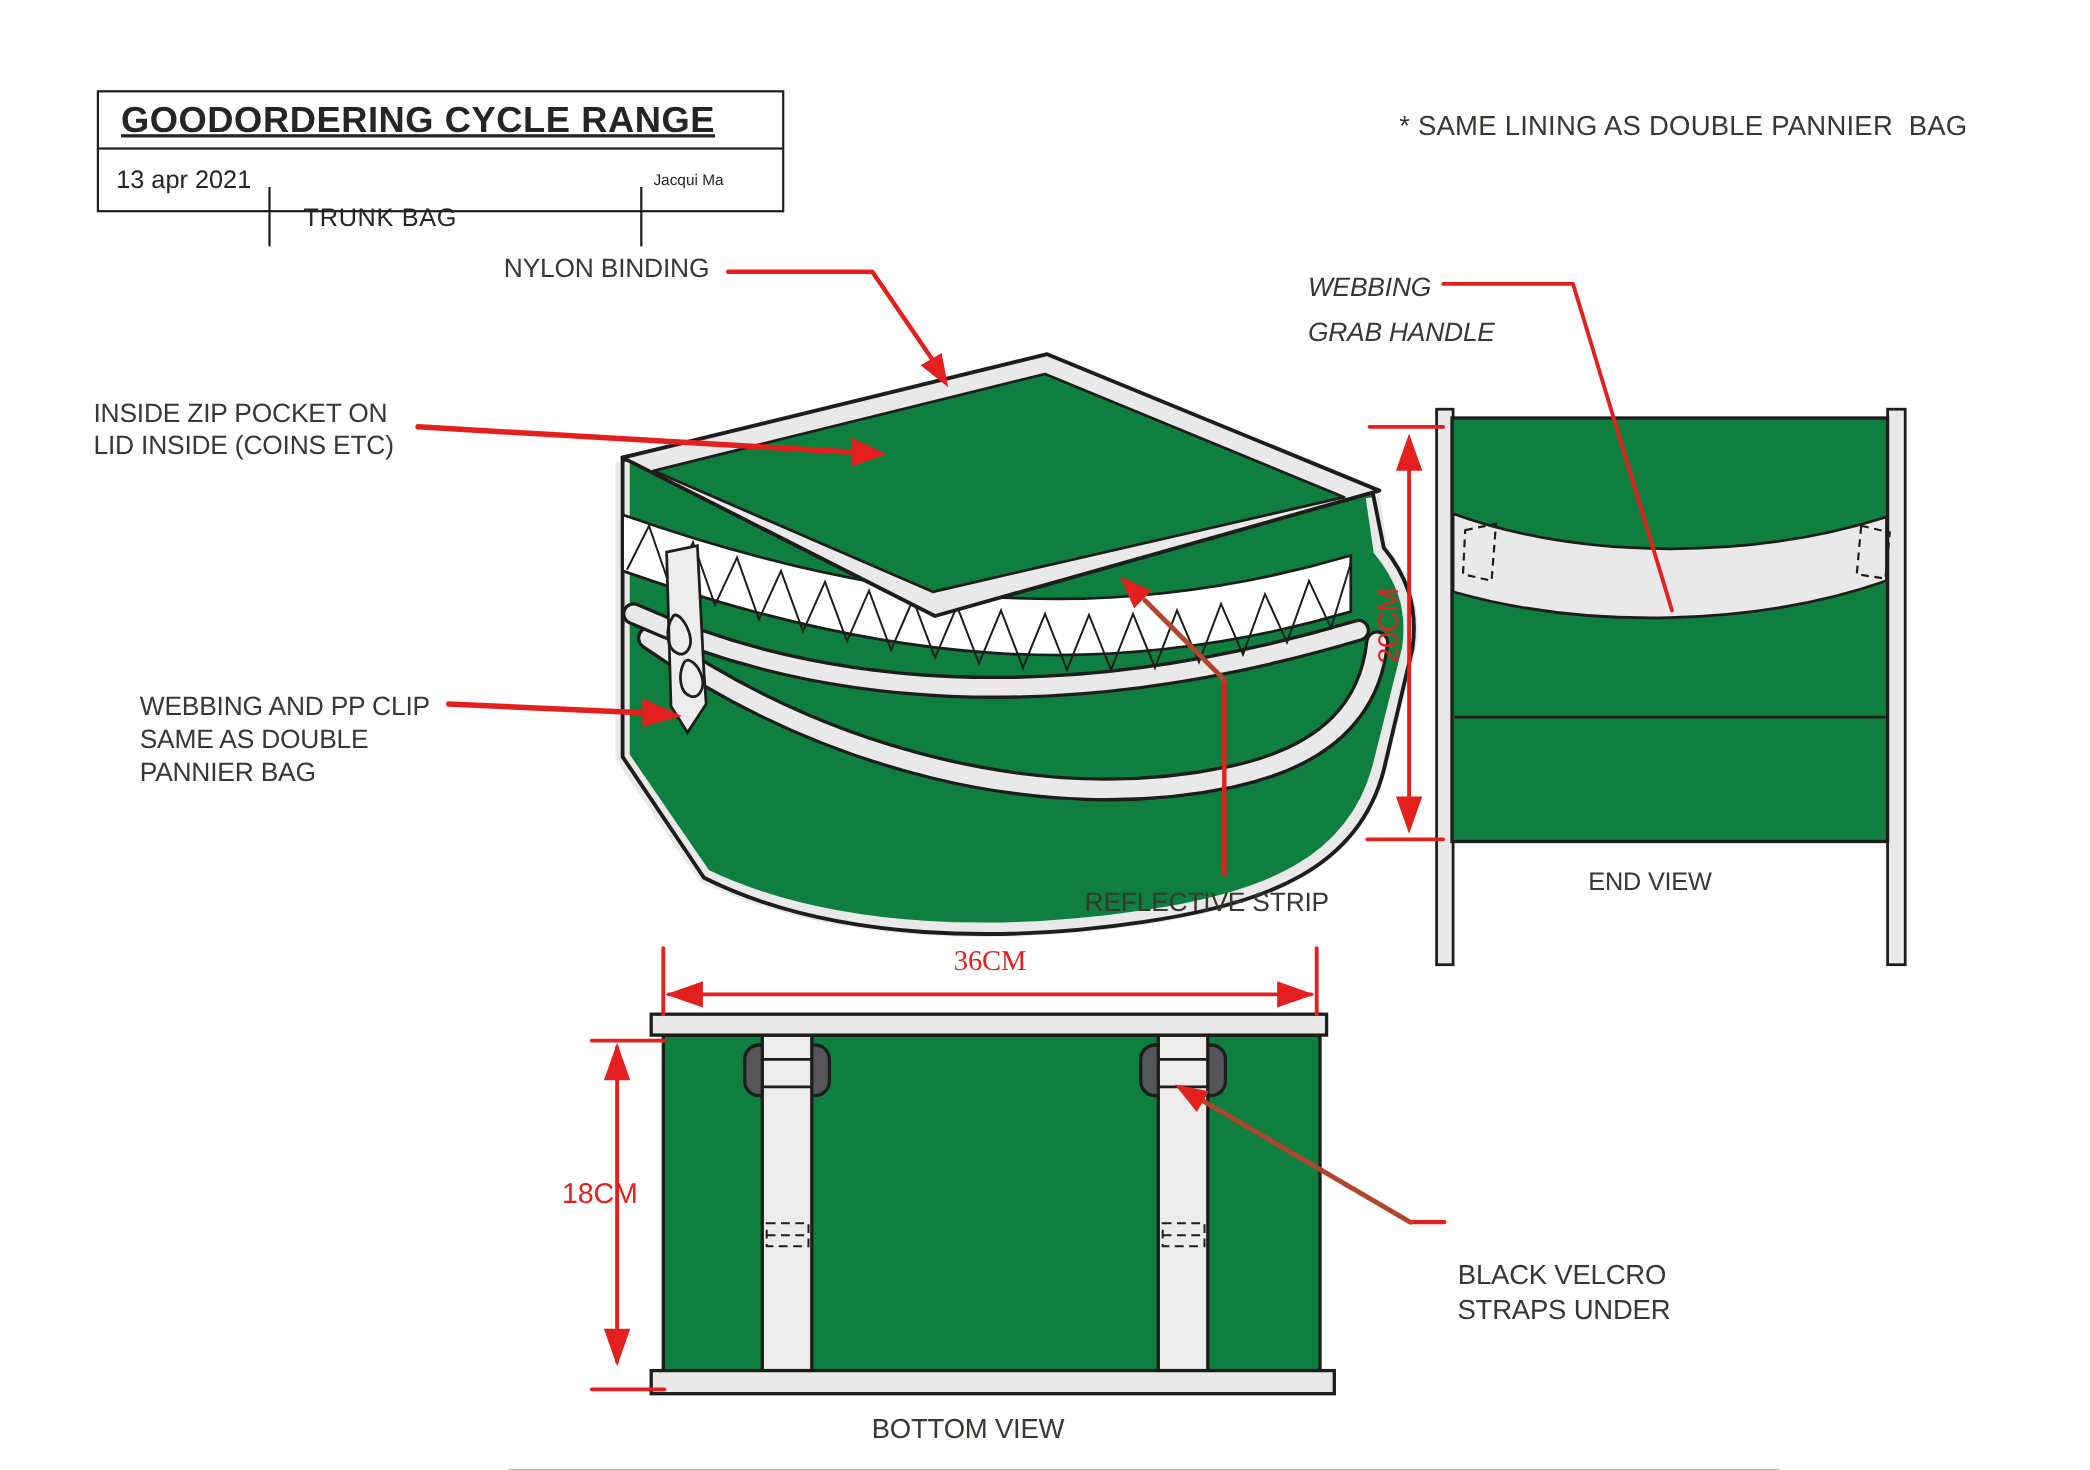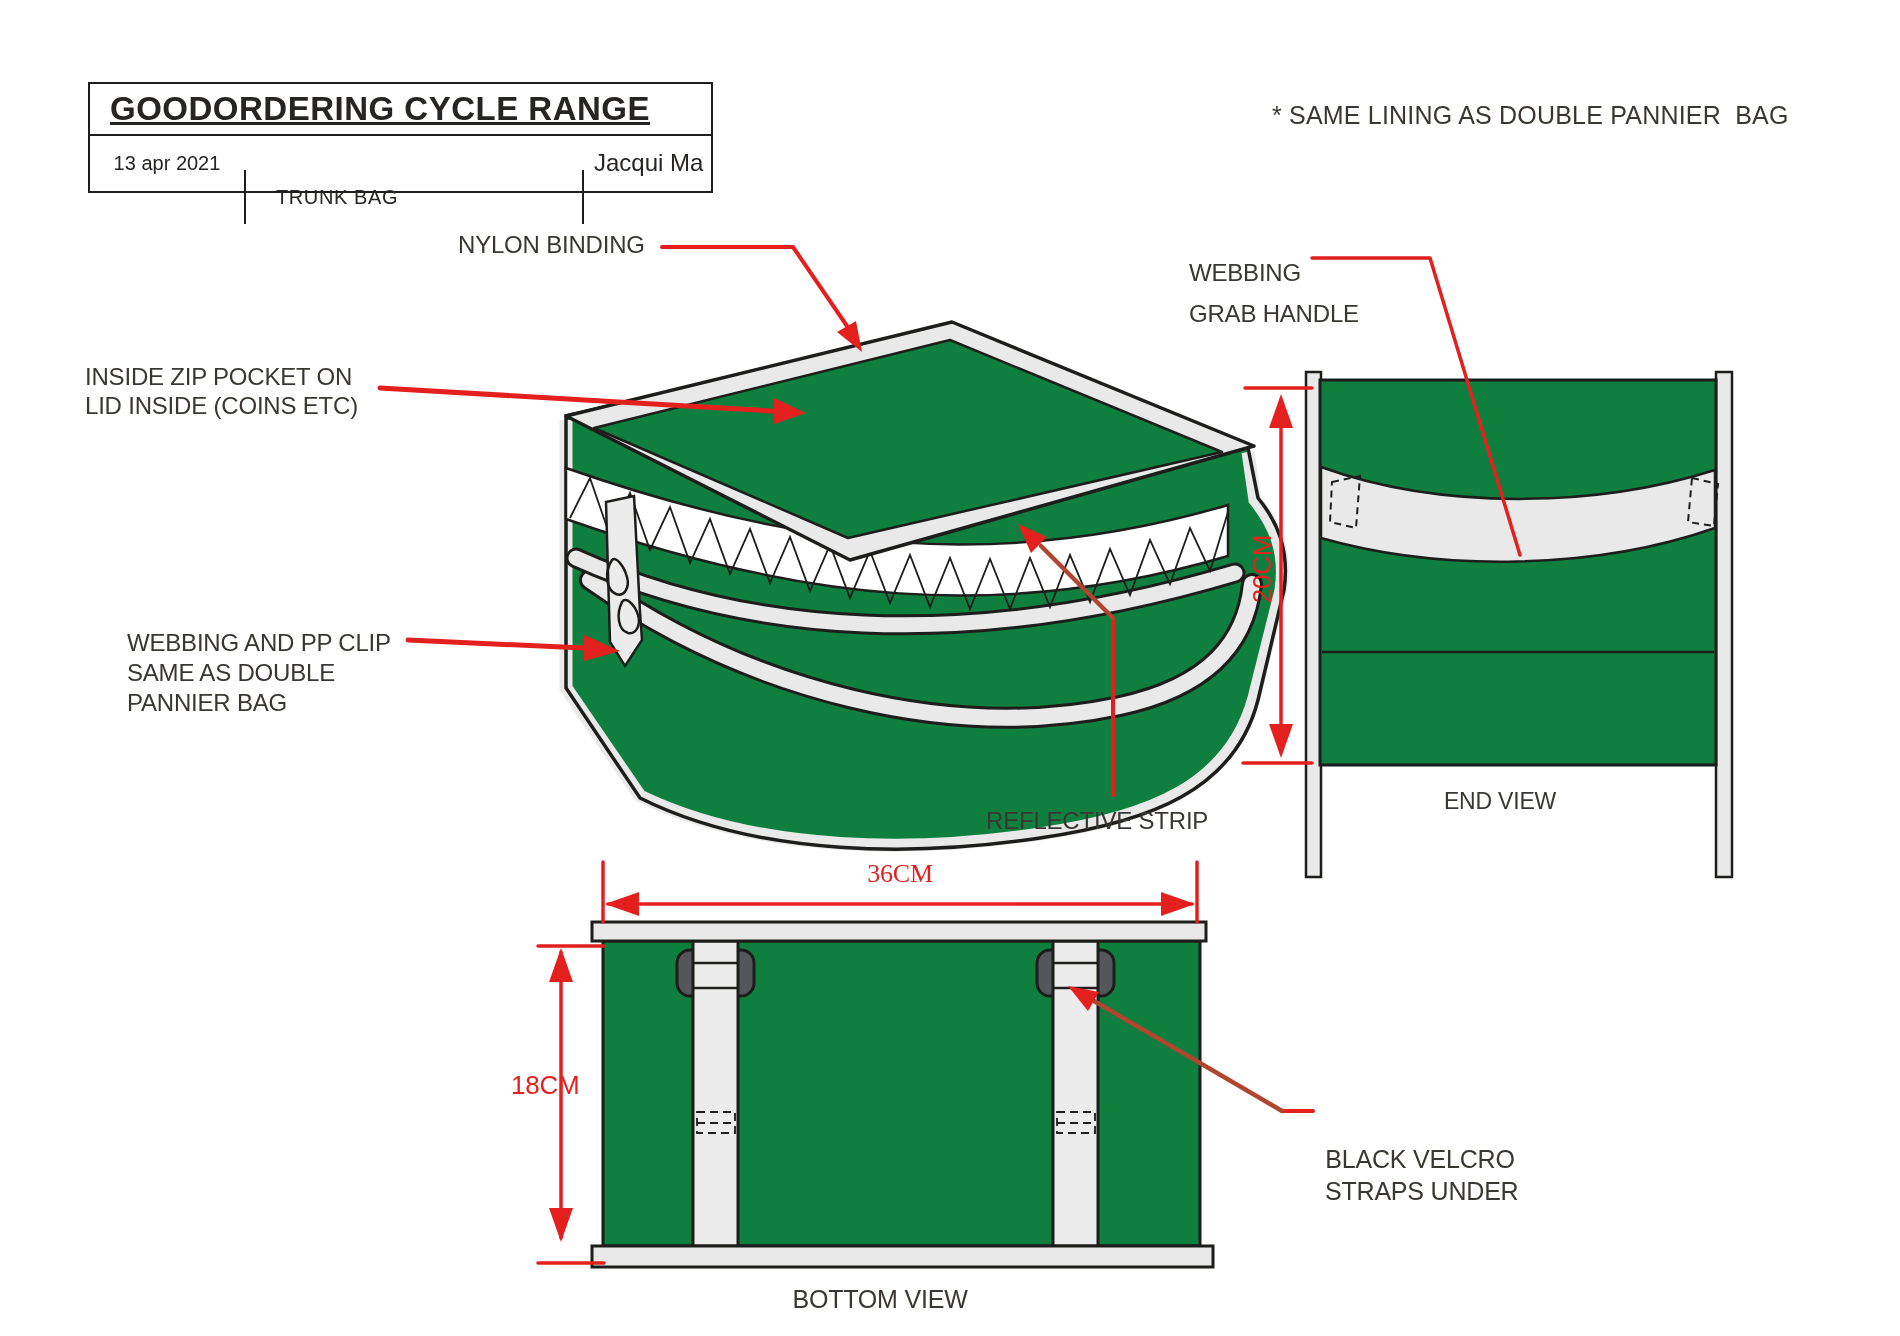--- a/index.html
+++ b/index.html
@@ -14,24 +14,24 @@
   }
   #drawing{position:absolute;left:0;top:0;width:1900px;height:1336px;}
   .abs{position:absolute;}
   .lbl{font-size:24px;letter-spacing:-0.2px;line-height:30px;color:var(--txt);white-space:nowrap;}
   .red{color:var(--red);font-weight:500;}
   
   #titleblock{left:88px;top:82px;width:625px;height:111px;border:2.5px solid var(--out);box-sizing:border-box;background:#fff;}
   #titleblock .trow{display:flex;align-items:center;height:52px;border-bottom:2.5px solid var(--out);box-sizing:border-box;}
   #titleblock .title{font-size:33px;font-weight:bold;letter-spacing:0.5px;padding-left:20px;color:#262523;text-decoration:underline;}
   #titleblock .brow{display:flex;height:54px;}
-  #titleblock .cell{box-sizing:border-box;height:100%;display:flex;align-items:center;font-size:20px;color:#262523;}
+  #titleblock .cell{box-sizing:border-box;height:100%;display:flex;align-items:center;font-size:23px;color:#262523;}
   #titleblock .c1{width:154px;justify-content:center;}
   #titleblock .c2{width:340px;border-left:2.5px solid var(--out);border-right:2.5px solid var(--out);padding-left:30px;letter-spacing:0.6px;margin-top:34px;}
-  #titleblock .c3{flex:1;padding-left:10px;font-size:24px;}
+  #titleblock .c3{flex:1;padding-left:10px;font-size:14px;}
   #note{left:1272px;top:100px;font-size:25px;white-space:pre;letter-spacing:0.2px;}
   
   .f-green{fill:var(--green);} .f-bind{fill:var(--bind);} .f-strap{fill:var(--strap);}
   .f-white{fill:#fff;} .f-buckle{fill:var(--buckle);} .f-red{fill:var(--red);} .f-none{fill:none;}
   .s-out{stroke:var(--out);} .s-red{stroke:var(--red);} .s-brick{stroke:var(--brick);} .s-none{stroke:none;}
   .ctr{text-align:center;}
 </style>
 </head>
 <body>
 
@@ -164,21 +164,21 @@
   </div>
 
   <div class="abs lbl" style="left:127px;top:628px;line-height:30px;">
     <div>WEBBING AND PP CLIP</div>
     <div>SAME AS DOUBLE</div>
     <div>PANNIER BAG</div>
   </div>
 
   <div class="abs lbl" style="left:986px;top:806px;">REFLECTIVE STRIP</div>
 
-  <div class="abs lbl" style="left:1189px;top:252px;line-height:41px;">
+  <div class="abs lbl" style="left:1189px;top:241px;line-height:41px;font-style:italic;">
     <div>WEBBING</div>
     <div>GRAB HANDLE</div>
   </div>
 
   <div class="abs lbl ctr" style="left:1325px;top:1143px;width:190px;font-size:25px;line-height:32px;">
     <div>BLACK VELCRO</div>
     <div>STRAPS UNDER</div>
   </div>
 
   <div class="abs lbl ctr" style="left:1395px;top:786px;width:210px;font-size:23px;">END VIEW</div>

